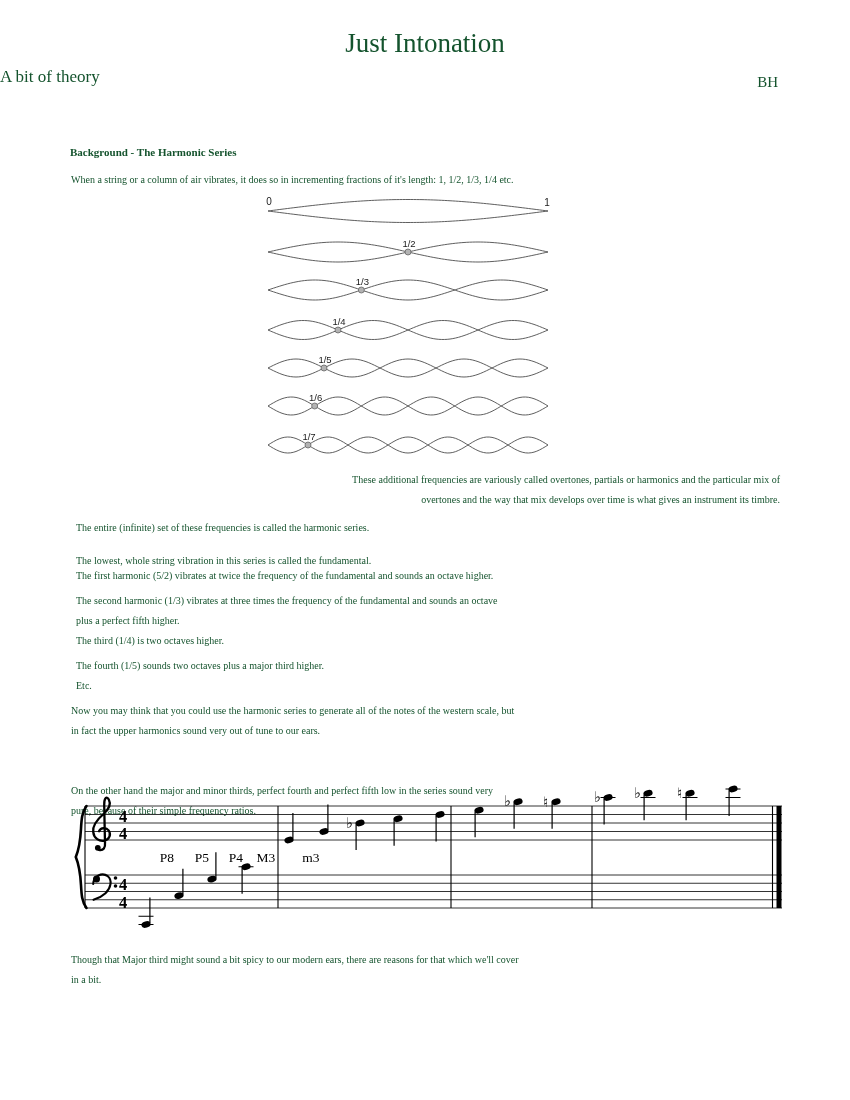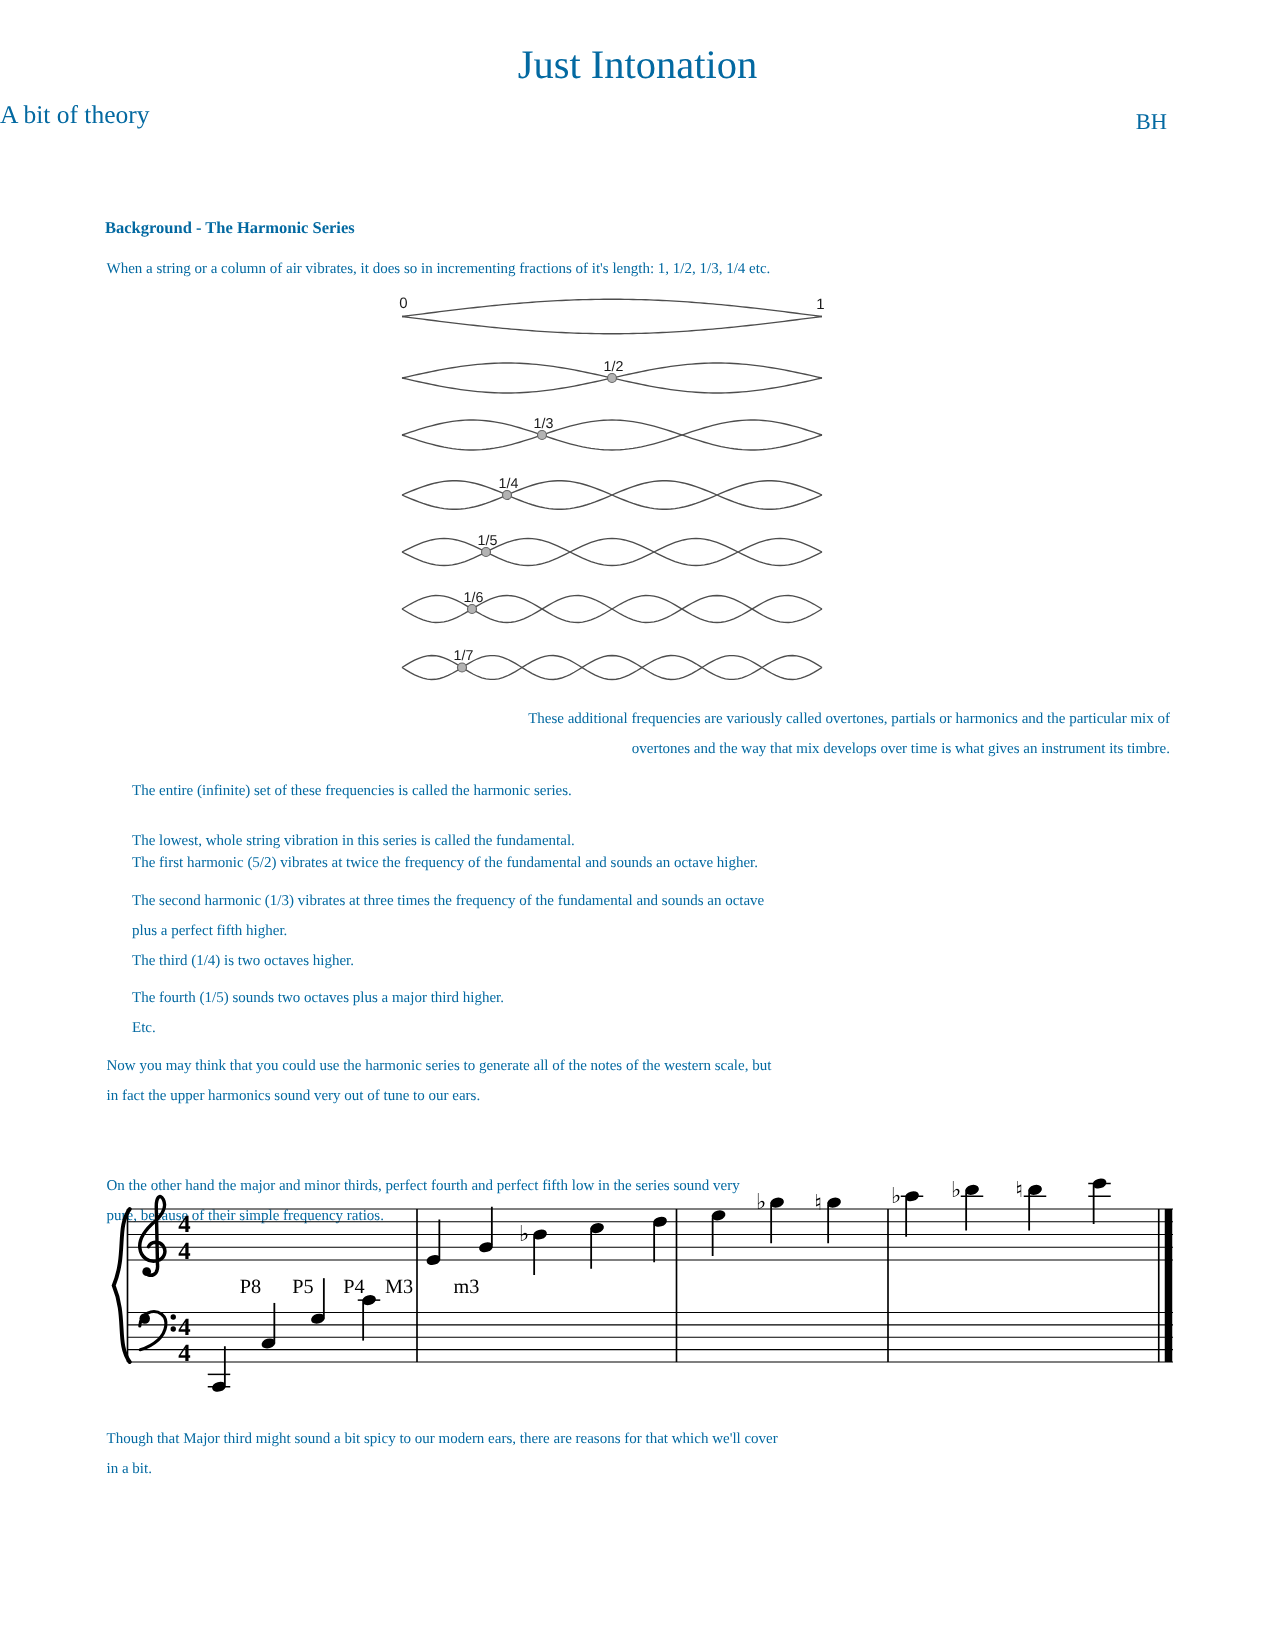--- a/index.html
+++ b/index.html
@@ -1,38 +1,38 @@
 <!DOCTYPE html>
 <html><head>
 <meta charset="utf-8">
 <style>
   html,body{margin:0;padding:0;background:#888;}
   .page{
     position:relative;width:850px;height:1100px;background:#ffffff;
     margin:0 auto;overflow:hidden;
-    font-family:"Liberation Serif", serif;color:#0369a1;
+    font-family:"Liberation Serif", serif;color:#14532d;
   }
   .abs{position:absolute;}
   .doc-title{
     top:27px;left:0;width:850px;text-align:center;
     font-size:27px;line-height:32px;font-weight:normal;
   }
   .doc-subtitle{
     top:66px;left:0;width:850px;text-align:left;font-size:17px;line-height:22px;
   }
   .doc-author{
     top:72px;right:72px;font-size:15px;line-height:20px;
   }
   .section-heading{
     top:141px;left:70px;font-size:11px;font-weight:bold;line-height:22px;
   }
   .para{
     left:71px;width:709px;font-size:10px;line-height:20px;white-space:pre-line;
   }
-  .para.indent{left:88px;width:692px;}
+  .para.indent{left:76px;width:692px;}
   .p1{top:170px;} .p2{top:470px;text-align:right;} .p3{top:518px;} .p4{top:541px;margin-top:10px;}
   .p5{top:566px;} .p6{top:591px;} .p7{top:631px;} .p8{top:656px;}
   .p9{top:676px;} .p10{top:701px;} .p11{top:746px;margin-top:35px;} .p12{top:950px;}
   svg{display:block;}
 </style>
 </head>
 <body>
 
 <div class="page">
 

